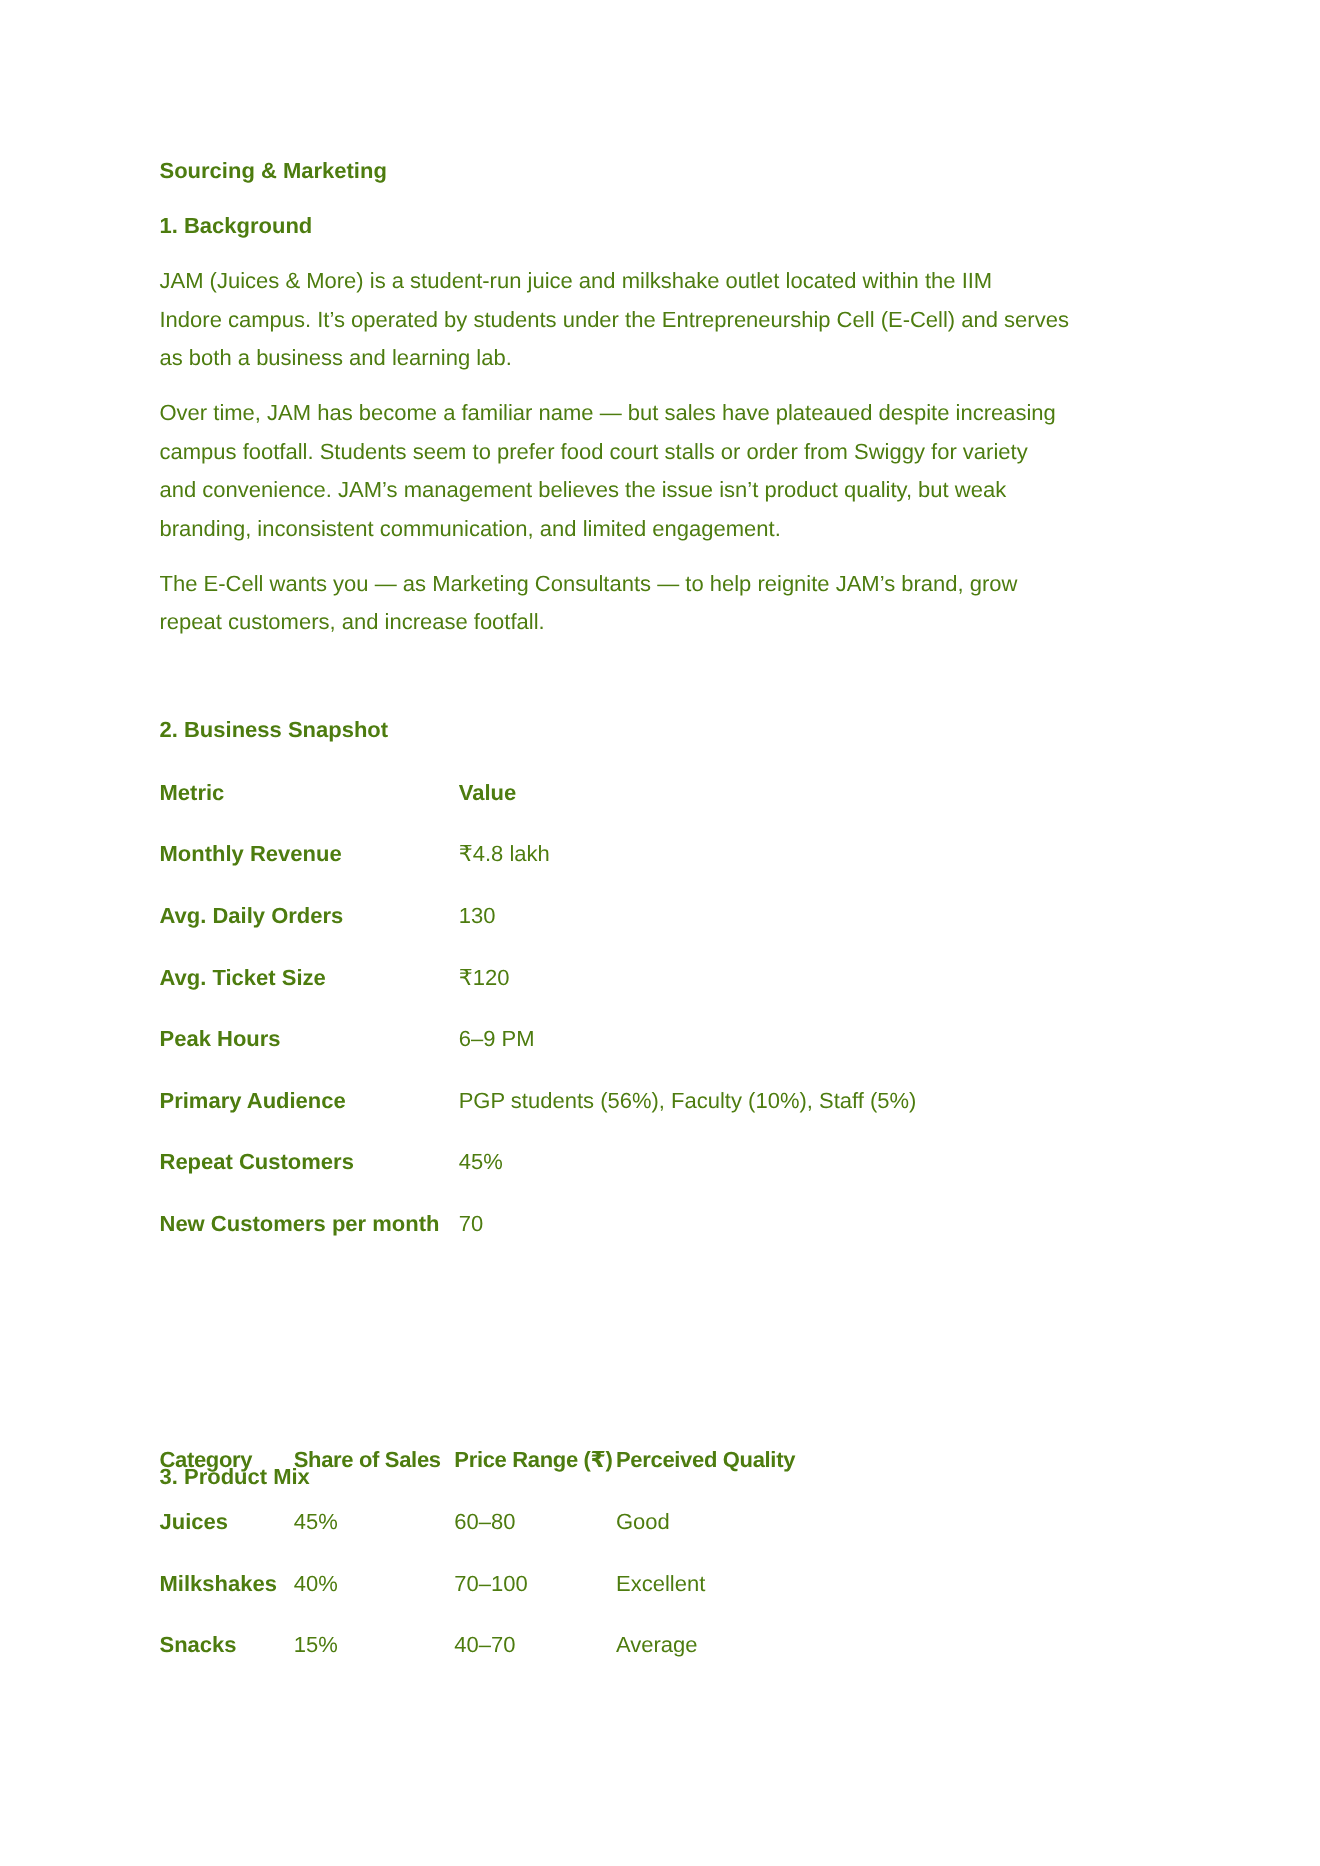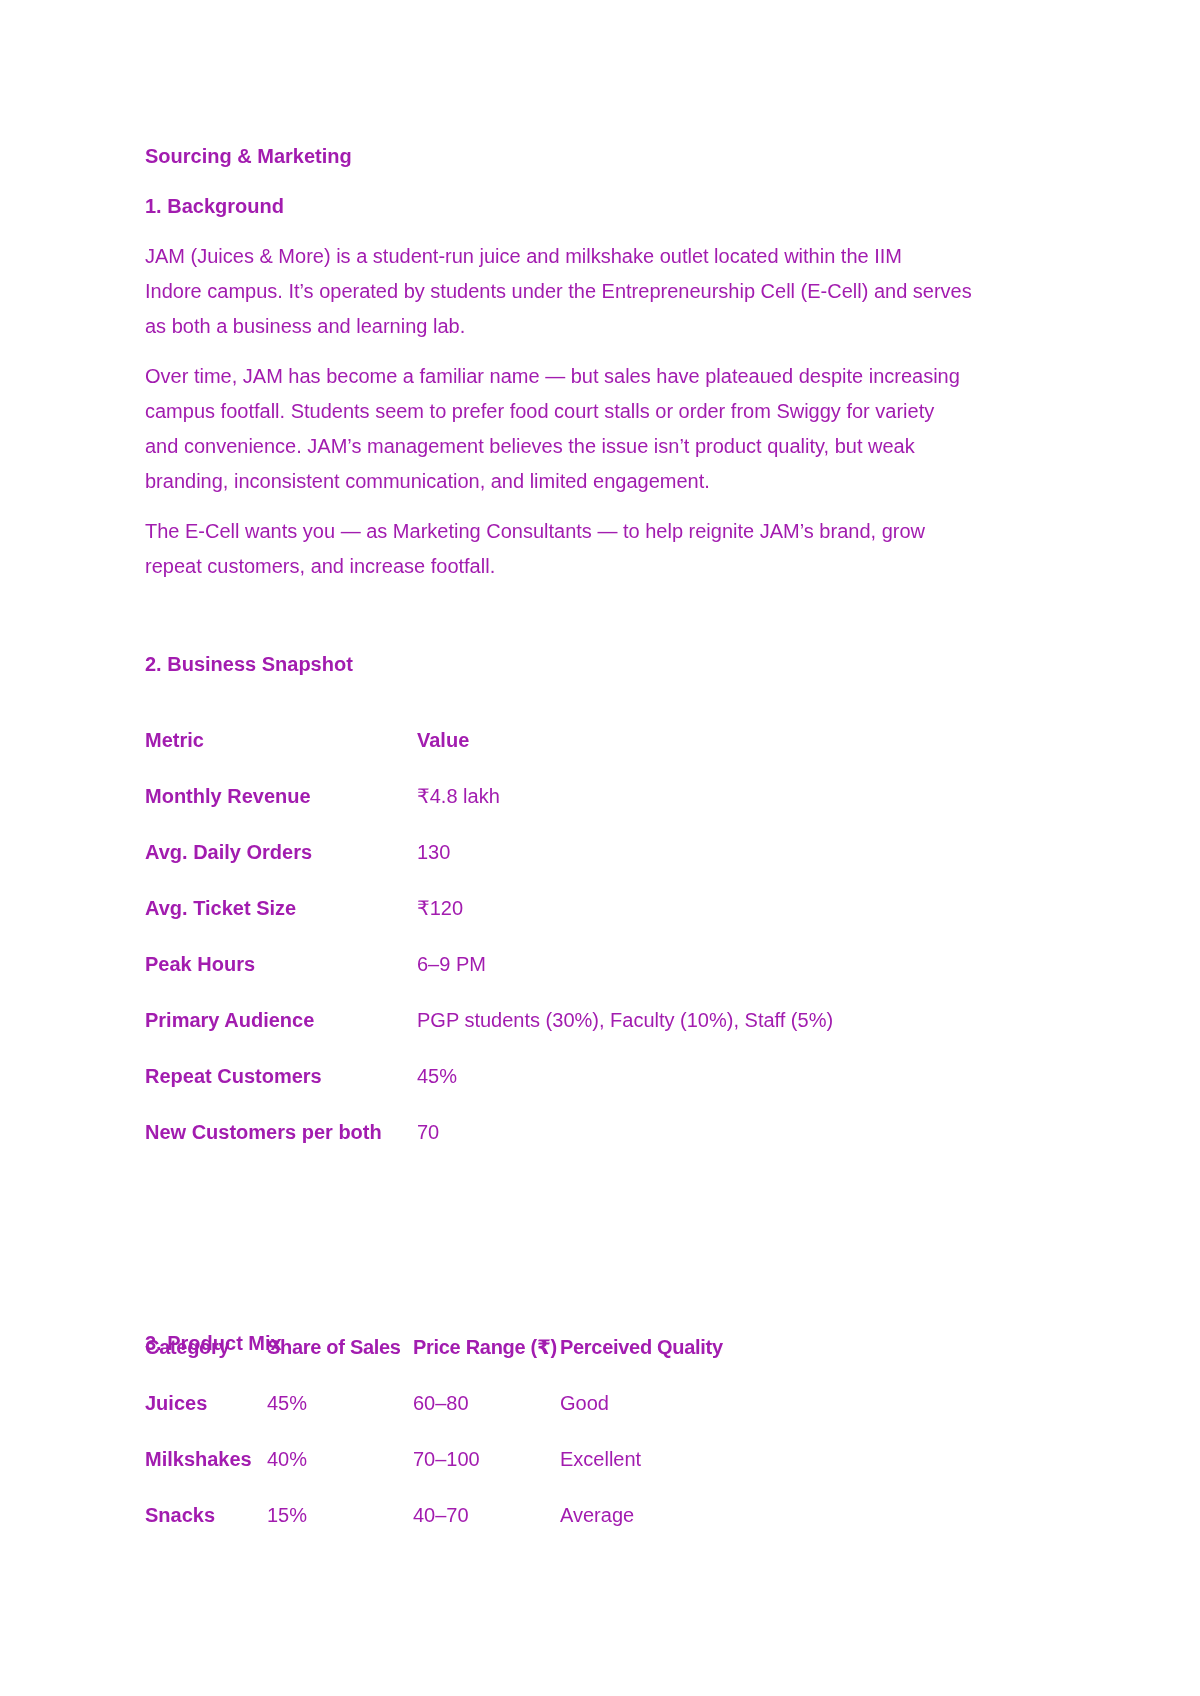--- a/index.html
+++ b/index.html
@@ -5,30 +5,30 @@
   html, body {
     margin: 0;
     padding: 0;
     background: #ffffff;
   }
   .page {
     position: relative;
     width: 1200px;
     height: 1696px;
     background: #ffffff;
-    color: #a21caf;
+    color: #4d7c0f;
     font-family: "Liberation Sans", "DejaVu Sans", sans-serif;
     font-size: 20px;
     line-height: 35px;
     overflow: hidden;
   }
   .abs { position: absolute; left: 145px; }
   .heading { font-weight: 700; white-space: nowrap; }
   .para { white-space: pre-line; width: 940px; }
-  .doc-table { position: absolute; left: 145px; width: 960px; margin-top: 19px; }
+  .doc-table { position: absolute; left: 145px; width: 960px; }
   .trow { position: relative; height: 56px; }
   .cell { position: absolute; top: 0; white-space: nowrap; }
   .t1 .c0 { left: 0; }
   .t1 .c1 { left: 272px; }
   .t2 .c0 { left: 0; }
   .t2 .c1 { left: 122px; }
   .t2 .c2 { left: 268px; }
   .t2 .c3 { left: 415px; }
   .t2 .hdr .cell { letter-spacing: -0.3px; }
   .hdr .cell, .cell.c0 { font-weight: 700; }
@@ -72,28 +72,28 @@
     <div class="trow">
       <span class="cell c0">Avg. Ticket Size</span>
       <span class="cell c1">₹120</span>
     </div>
     <div class="trow">
       <span class="cell c0">Peak Hours</span>
       <span class="cell c1">6–9 PM</span>
     </div>
     <div class="trow">
       <span class="cell c0">Primary Audience</span>
-      <span class="cell c1">PGP students (30%), Faculty (10%), Staff (5%)</span>
+      <span class="cell c1">PGP students (56%), Faculty (10%), Staff (5%)</span>
     </div>
     <div class="trow">
       <span class="cell c0">Repeat Customers</span>
       <span class="cell c1">45%</span>
     </div>
     <div class="trow">
-      <span class="cell c0">New Customers per both</span>
+      <span class="cell c0">New Customers per month</span>
       <span class="cell c1">70</span>
     </div>
   </div>
 
   <div class="abs heading" style="top:1326px">3. Product Mix</div>
 
   <div class="doc-table t2" style="top:1311px">
     <div class="trow hdr">
       <span class="cell c0">Category</span>
       <span class="cell c1">Share of Sales</span>

